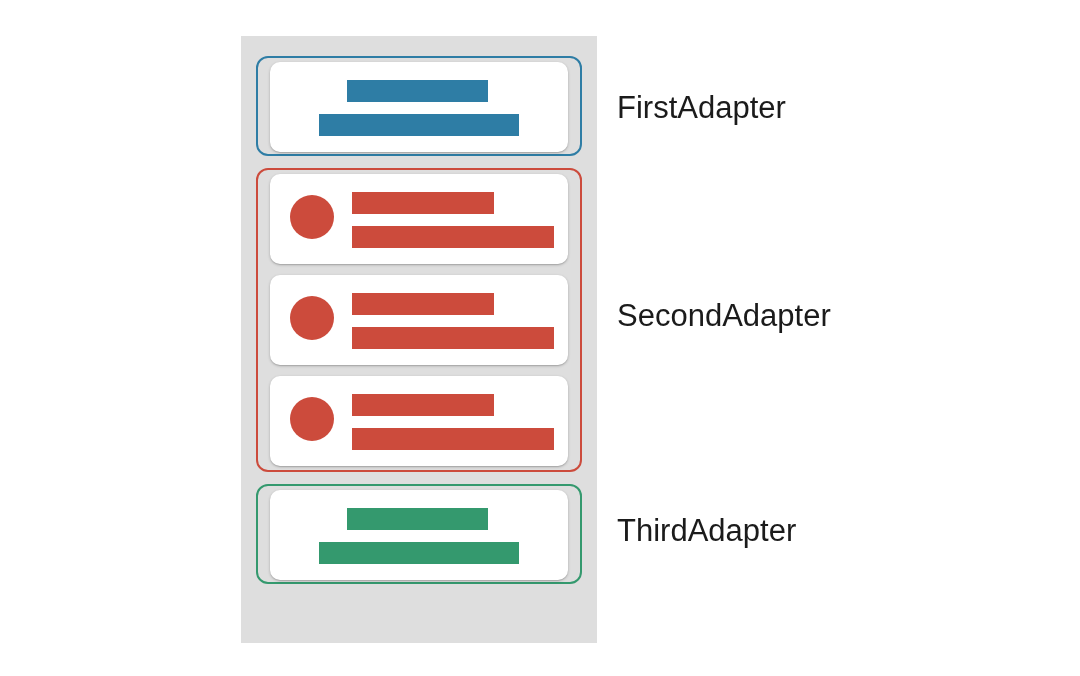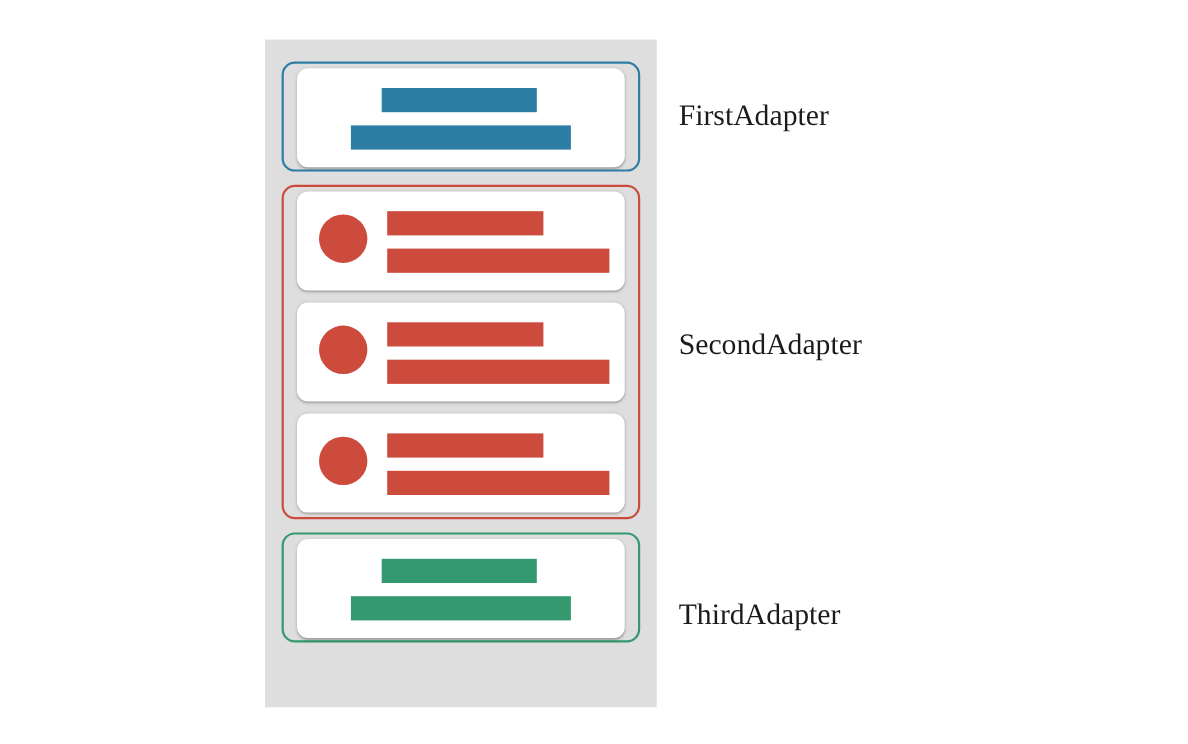--- a/index.html
+++ b/index.html
@@ -80,29 +80,29 @@
 
   
   .c-blue  { background: #2e7da5; }
   .c-red   { background: #cc4b3c; }
   .c-green { background: #34996e; }
 
   
   .adapter-label {
     position: absolute;
     left: 617px;
-    font-family: Liberation Serif, serif;
-    font-size: 27px;
+    font-family: Liberation Sans, sans-serif;
+    font-size: 31px;
     color: #1b1b1b;
     white-space: nowrap;
     letter-spacing: 0px;
   }
   #label-first  { top: 90px; }
   #label-second { top: 298px; }
-  #label-third  { top: 513px; margin-top: 30px; }
+  #label-third  { top: 513px; }
 </style>
 </head>
 <body>
 
 <div id="recycler-container">
 
   <div class="adapter-group first">
     <div class="item-card simple">
       <div class="bar short c-blue"></div>
       <div class="bar long c-blue"></div>

